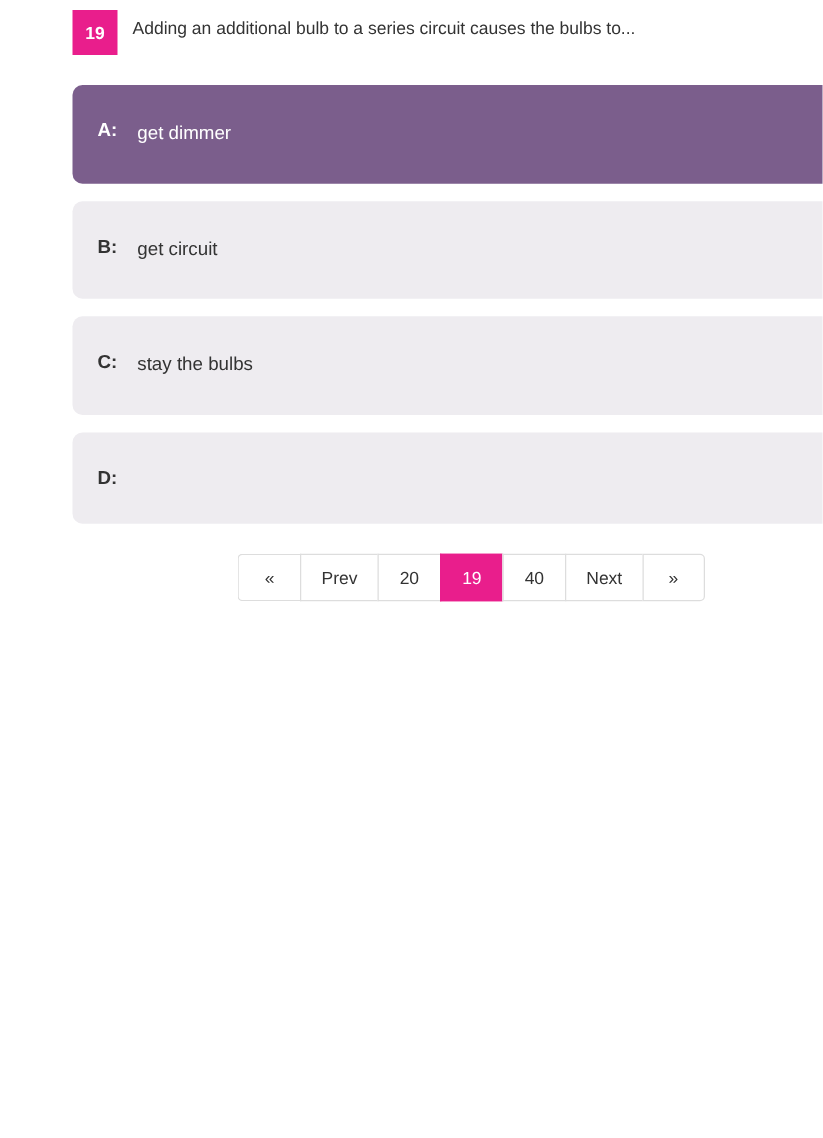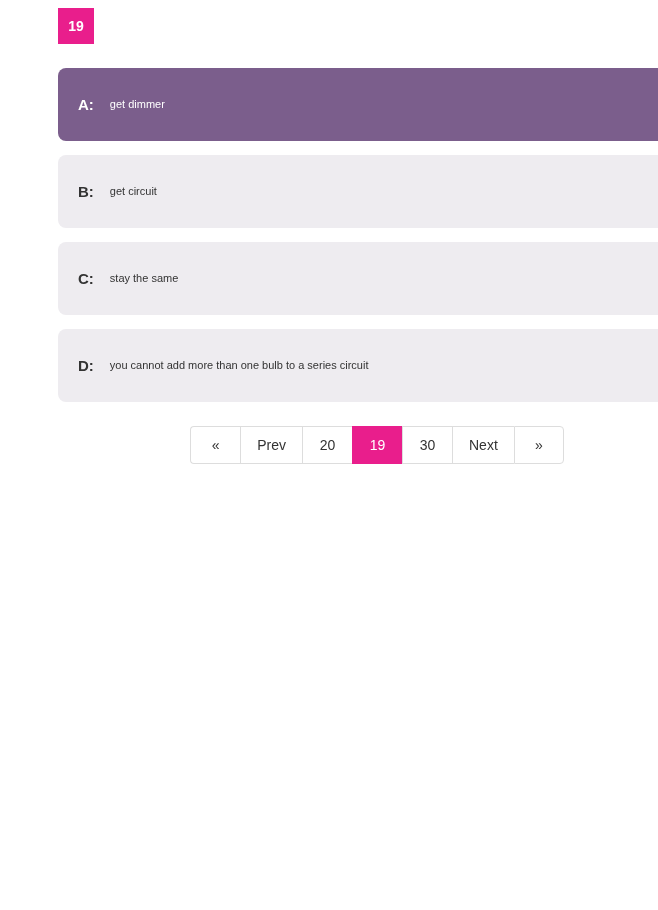--- a/index.html
+++ b/index.html
@@ -81,21 +81,21 @@
     .answer-option.selected .answer-text {
       color: #ffffff;
     }
 
     .answer-option.unselected .answer-label,
     .answer-option.unselected .answer-text {
       color: #333333;
     }
 
     .answer-text {
-      font-size: 11px;
+      font-size: 15px;
       line-height: 1.5;
     }
 
     
     .pagination {
       display: flex;
       justify-content: center;
       align-items: center;
       margin-top: 24px;
       gap: 0;
@@ -131,45 +131,45 @@
       border-radius: 0 4px 4px 0;
     }
   </style>
 </head>
 <body>
 
 <div class="page-wrapper">
 
   <div class="question-header">
     <div class="question-number-badge">19</div>
+    <div class="question-text">Adding an additional bulb to a series circuit causes the bulbs to...</div>
   </div>
 
   <div class="answer-option selected">
     <span class="answer-label">A:</span>
     <span class="answer-text">get dimmer</span>
   </div>
 
   <div class="answer-option unselected">
     <span class="answer-label">B:</span>
     <span class="answer-text">get circuit</span>
   </div>
 
   <div class="answer-option unselected">
     <span class="answer-label">C:</span>
-    <span class="answer-text">stay the same</span>
+    <span class="answer-text">stay the bulbs</span>
   </div>
 
   <div class="answer-option unselected">
     <span class="answer-label">D:</span>
-    <span class="answer-text">you cannot add more than one bulb to a series circuit</span>
   </div>
 
   <div class="pagination">
     <button class="page-btn">«</button>
     <button class="page-btn">Prev</button>
     <button class="page-btn">20</button>
     <button class="page-btn active">19</button>
-    <button class="page-btn">30</button>
+    <button class="page-btn">40</button>
     <button class="page-btn">Next</button>
     <button class="page-btn">»</button>
   </div>
 
 </div>
 
 </body></html>

